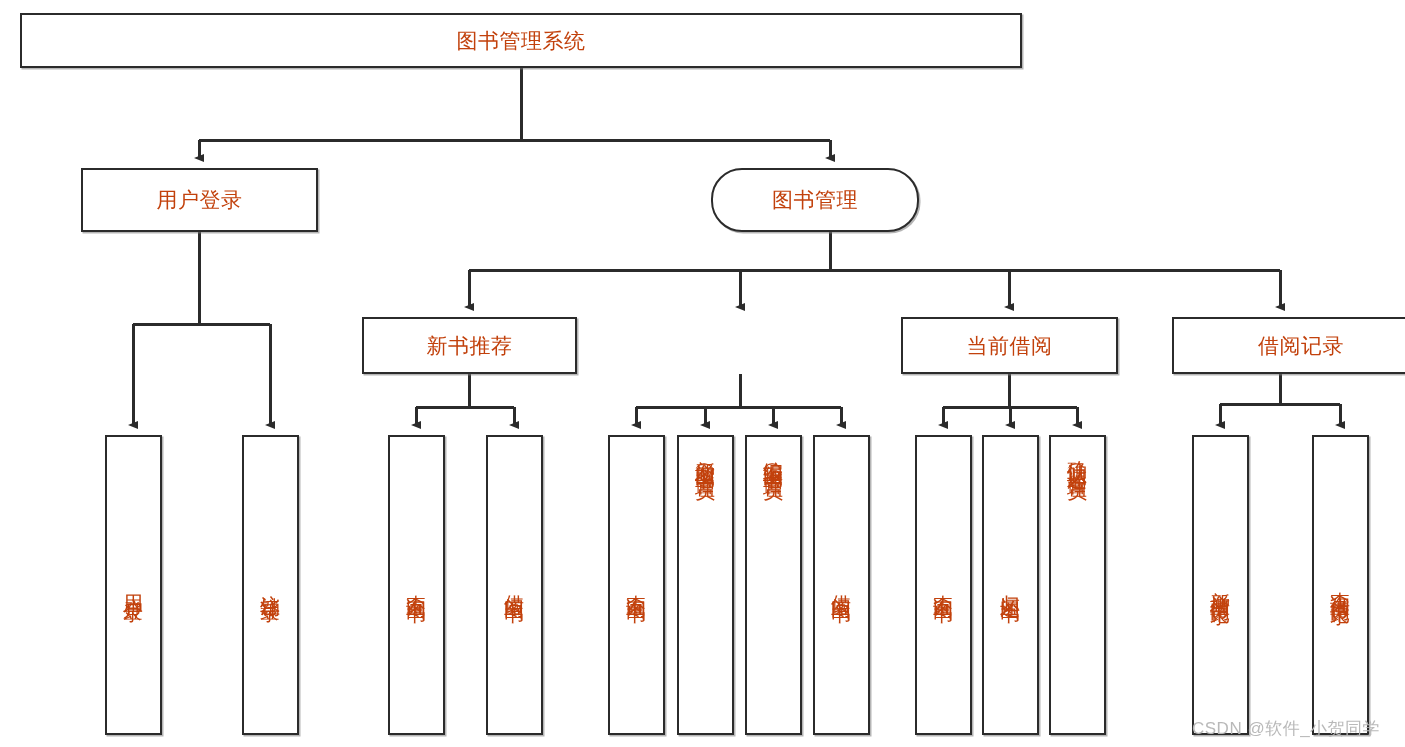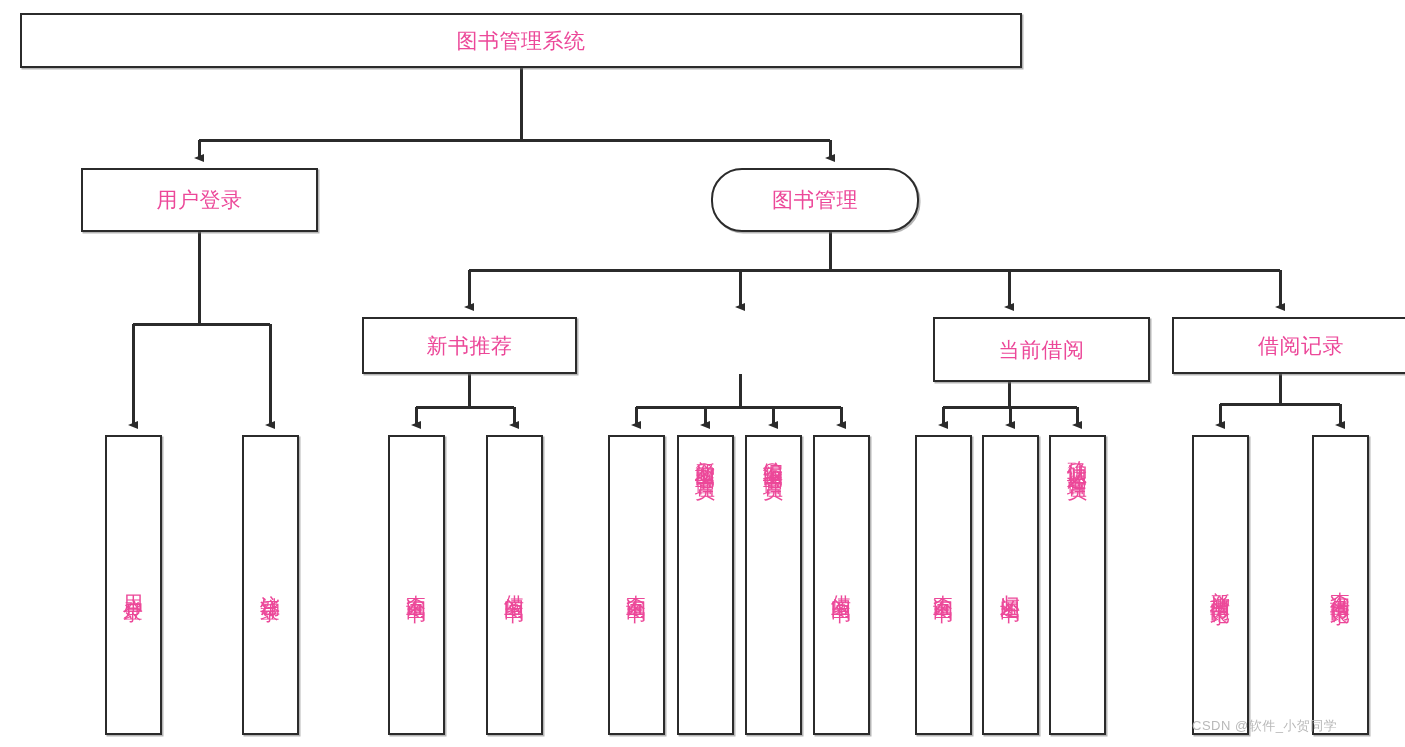--- a/index.html
+++ b/index.html
@@ -30,21 +30,21 @@
     position: absolute;
     box-sizing: border-box;
     background: #ffffff;
     border: 2px solid #2b2b2b;
     box-shadow: 1.5px 1.5px 0 0 rgba(120,120,120,0.55);
     display: flex;
     align-items: center;
     justify-content: center;
   }
   .node-label {
-    color: #ec4899;
+    color: #c2410c;
     font-size: 21px;
     line-height: 1.1;
     letter-spacing: 0.5px;
     white-space: nowrap;
     user-select: none;
   }
   .node-box.leaf {
     align-items: flex-start;
     justify-content: center;
     padding-top: 8px;
@@ -57,21 +57,21 @@
     line-height: 1;
     white-space: nowrap;
   }
   .node-box.leaf.centered {
     align-items: center;
     padding-top: 0;
   }
   .watermark {
     position: absolute;
     color: #b9b9b9;
-    font-size: 13px;
+    font-size: 17px;
     white-space: nowrap;
     user-select: none;
     letter-spacing: 0.5px;
   }
 </style>
 </head>
 <body>
 
 <div id="diagram-root">
 
@@ -132,21 +132,21 @@
   <div class="node-box" style="left: 81px; top: 168px; width: 237px; height: 64px;">
     <span class="node-label">用户登录</span>
   </div>
   <div class="node-box" style="left: 711px; top: 168px; width: 208px; height: 64px; border-radius: 31px;">
     <span class="node-label">图书管理</span>
   </div>
 
   <div class="node-box" style="left: 362px; top: 317px; width: 215px; height: 57px; text-align: right;">
     <span class="node-label">新书推荐</span>
   </div>
-  <div class="node-box" style="left: 901px; top: 317px; width: 217px; height: 65px; margin-left: 32px;">
+  <div class="node-box" style="left: 901px; top: 317px; width: 217px; height: 57px;">
     <span class="node-label">当前借阅</span>
   </div>
   <div class="node-box" style="left: 1172px; top: 317px; width: 258px; height: 57px; text-align: center;">
     <span class="node-label">借阅记录</span>
   </div>
 
   <div class="node-box leaf centered" style="left: 105px; top: 435px; width: 57px; height: 300px;">
     <span class="node-label">用户登录</span>
   </div>
   <div class="node-box leaf centered" style="left: 242px; top: 435px; width: 57px; height: 300px;">

